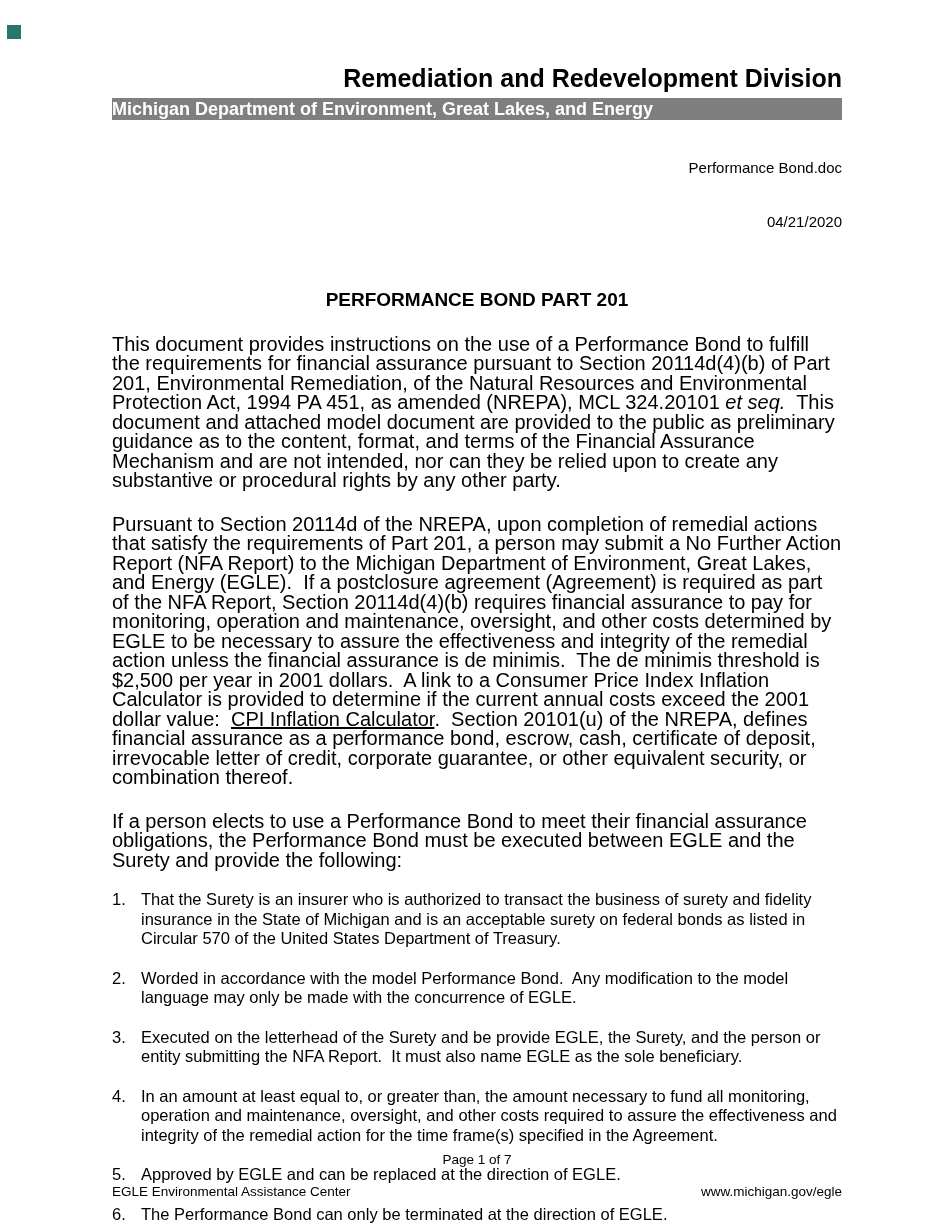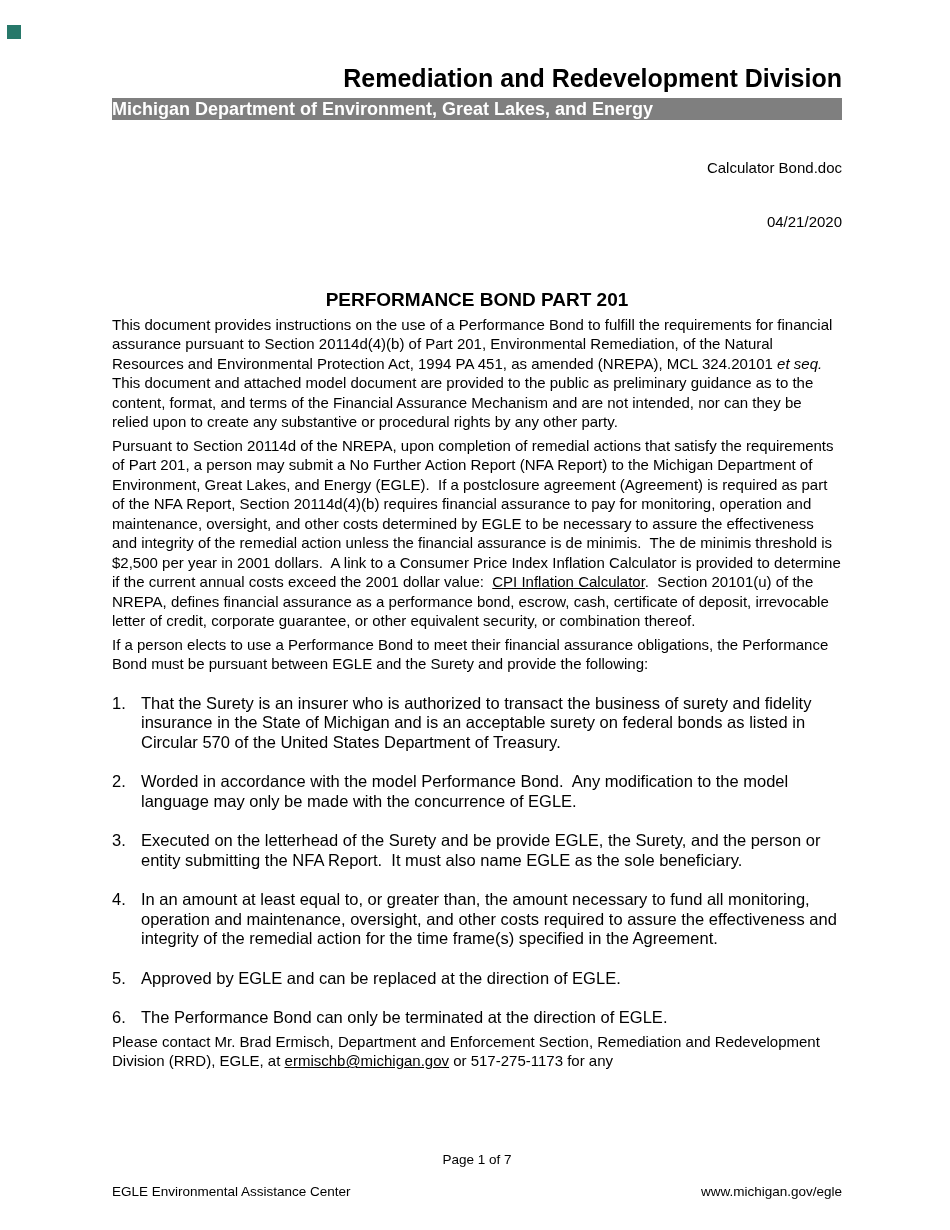--- a/index.html
+++ b/index.html
@@ -57,22 +57,22 @@
     white-space: pre-wrap;
   }
   .doc-title {
     margin: 22px 0 0 0;
     text-align: center;
     font-size: 19px;
     font-weight: bold;
     white-space: pre-wrap;
   }
   .body-text {
-    margin: 4px 0 0 0;
-    font-size: 15px;
+    margin: 24px 0 0 0;
+    font-size: 20px;
     line-height: 19.5px;
     white-space: pre-wrap;
   }
   .list-item {
     display: flex;
     margin-top: 20px;
     font-size: 16.5px;
     line-height: 19.5px;
   }
   .list-num {
@@ -111,31 +111,31 @@
 
   <div class="corner-marker"></div>
 
   <div class="content">
 
     <h1 class="division-title">Remediation and Redevelopment Division</h1>
 
     <div class="banner">Michigan Department of Environment, Great Lakes, and Energy</div>
 
     <div class="doc-meta">
-      <div>Calculator Bond.doc</div>
+      <div>Performance Bond.doc</div>
       <div>04/21/2020</div>
     </div>
 
     <h2 class="doc-title">PERFORMANCE BOND PART 201</h2>
 
     <p class="body-text"><span>This document provides instructions on the use of a Performance Bond to fulfill the requirements for financial assurance pursuant to Section 20114d(4)(b) of Part 201, Environmental Remediation, of the Natural Resources and Environmental Protection Act, 1994 PA 451, as amended (NREPA), MCL 324.20101 </span><em>et seq.</em><span>  This document and attached model document are provided to the public as preliminary guidance as to the content, format, and terms of the Financial Assurance Mechanism and are not intended, nor can they be relied upon to create any substantive or procedural rights by any other party.</span></p>
 
     <p class="body-text"><span>Pursuant to Section 20114d of the NREPA, upon completion of remedial actions that satisfy the requirements of Part 201, a person may submit a No Further Action Report (NFA Report) to the Michigan Department of Environment, Great Lakes, and Energy (EGLE).  If a postclosure agreement (Agreement) is required as part of the NFA Report, Section 20114d(4)(b) requires financial assurance to pay for monitoring, operation and maintenance, oversight, and other costs determined by EGLE to be necessary to assure the effectiveness and integrity of the remedial action unless the financial assurance is de minimis.  The de minimis threshold is $2,500 per year in 2001 dollars.  A link to a Consumer Price Index Inflation Calculator is provided to determine if the current annual costs exceed the 2001 dollar value:  </span><a class="link">CPI Inflation Calculator</a><span>.  Section 20101(u) of the NREPA, defines financial assurance as a performance bond, escrow, cash, certificate of deposit, irrevocable letter of credit, corporate guarantee, or other equivalent security, or combination thereof.</span></p>
 
-    <p class="body-text">If a person elects to use a Performance Bond to meet their financial assurance obligations, the Performance Bond must be pursuant between EGLE and the Surety and provide the following:</p>
+    <p class="body-text">If a person elects to use a Performance Bond to meet their financial assurance obligations, the Performance Bond must be executed between EGLE and the Surety and provide the following:</p>
 
     <div class="list">
       <div class="list-item">
         <span class="list-num">1.</span>
         <span class="list-text">That the Surety is an insurer who is authorized to transact the business of surety and fidelity insurance in the State of Michigan and is an acceptable surety on federal bonds as listed in Circular 570 of the United States Department of Treasury.</span>
       </div>
       <div class="list-item">
         <span class="list-num">2.</span>
         <span class="list-text">Worded in accordance with the model Performance Bond.  Any modification to the model language may only be made with the concurrence of EGLE.</span>
       </div>

